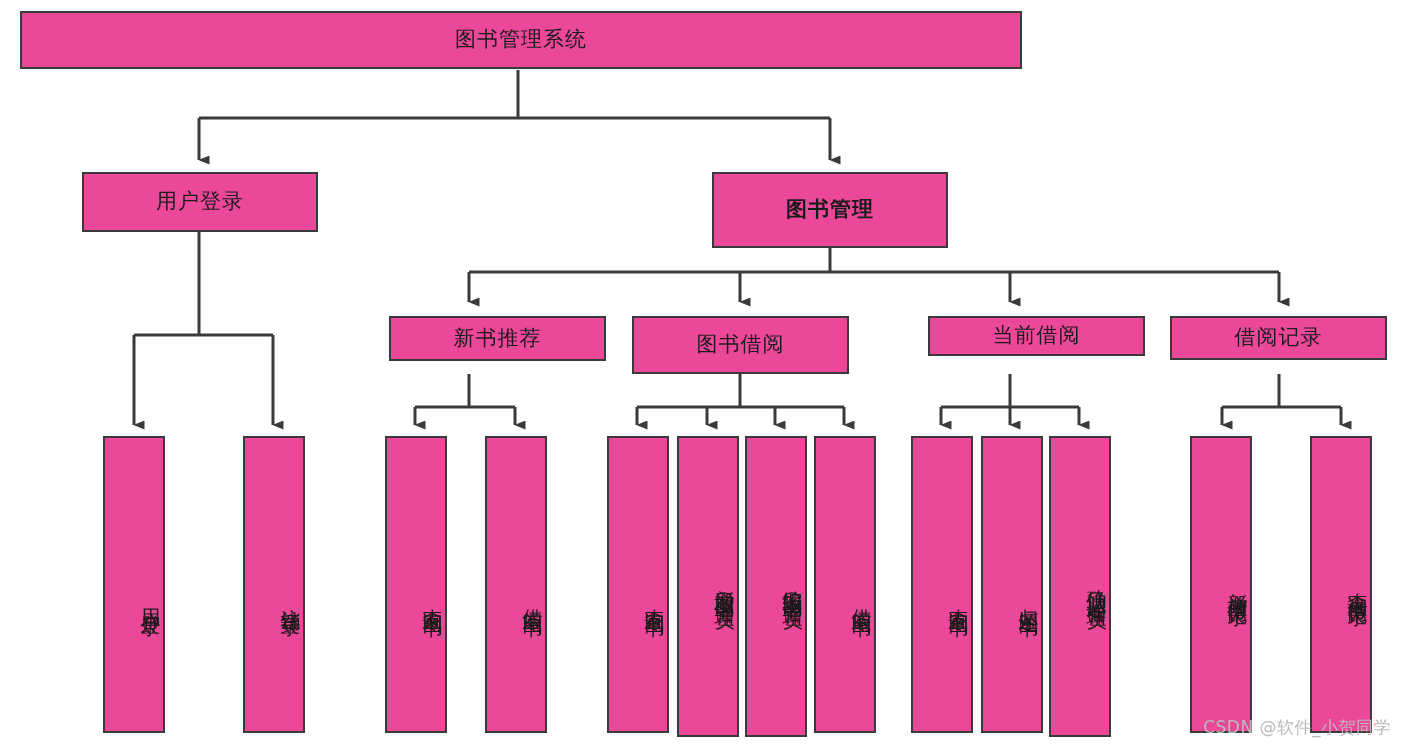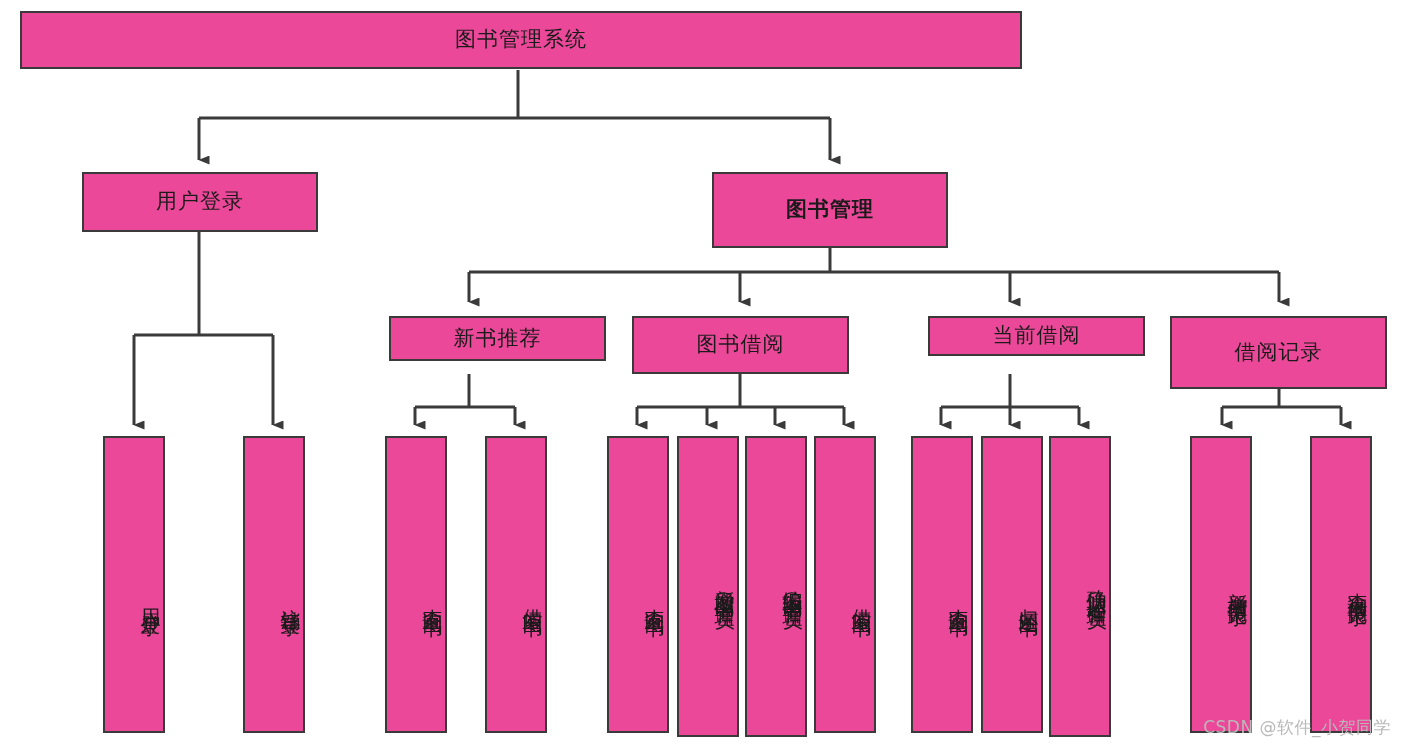--- a/index.html
+++ b/index.html
@@ -126,21 +126,21 @@
   </svg>
 
   <div class="node horiz" style="left:20px; top:11px; width:1002px; height:58px;">图书管理系统</div>
 
   <div class="node horiz" style="left:82px; top:172px; width:236px; height:60px;">用户登录</div>
   <div class="node horiz" style="left:712px; top:172px; width:236px; height:76px;font-weight:bold;">图书管理</div>
 
   <div class="node horiz" style="left:361px; top:316px; width:217px; height:45px;margin-left:28px;">新书推荐</div>
   <div class="node horiz" style="left:632px; top:316px; width:217px; height:58px;">图书借阅</div>
   <div class="node horiz" style="left:928px; top:316px; width:217px; height:40px;">当前借阅</div>
-  <div class="node horiz" style="left:1170px; top:316px; width:217px; height:73px;">借阅记录</div>
+  <div class="node horiz" style="left:1170px; top:316px; width:217px; height:44px;">借阅记录</div>
 
   <div class="node vert" style="left:103px; top:436px; width:62px; height:297px;">用户登录</div>
   <div class="node vert" style="left:243px; top:436px; width:62px; height:297px;">注销登录</div>
 
   <div class="node vert" style="left:385px; top:436px; width:62px; height:297px;">查询图书</div>
   <div class="node vert" style="left:485px; top:436px; width:62px; height:297px;">借阅图书</div>
 
   <div class="node vert" style="left:607px; top:436px; width:62px; height:297px;">查询图书</div>
   <div class="node vert tall-text" style="left:677px; top:436px; width:62px; height:301px;">新增图书（管理员）</div>
   <div class="node vert tall-text" style="left:745px; top:436px; width:62px; height:301px;">编辑图书（管理员）</div>

